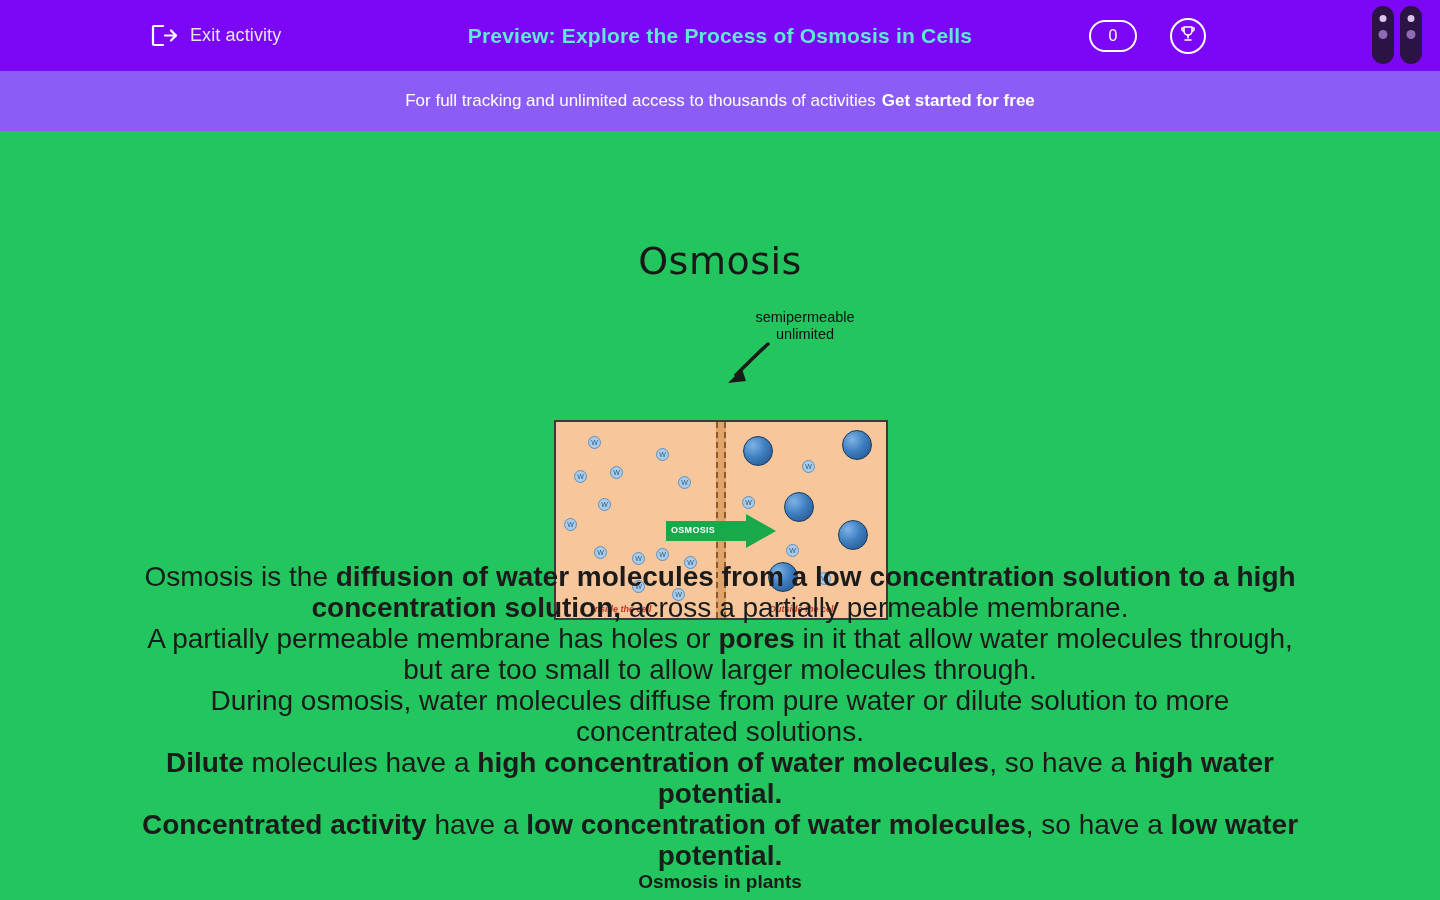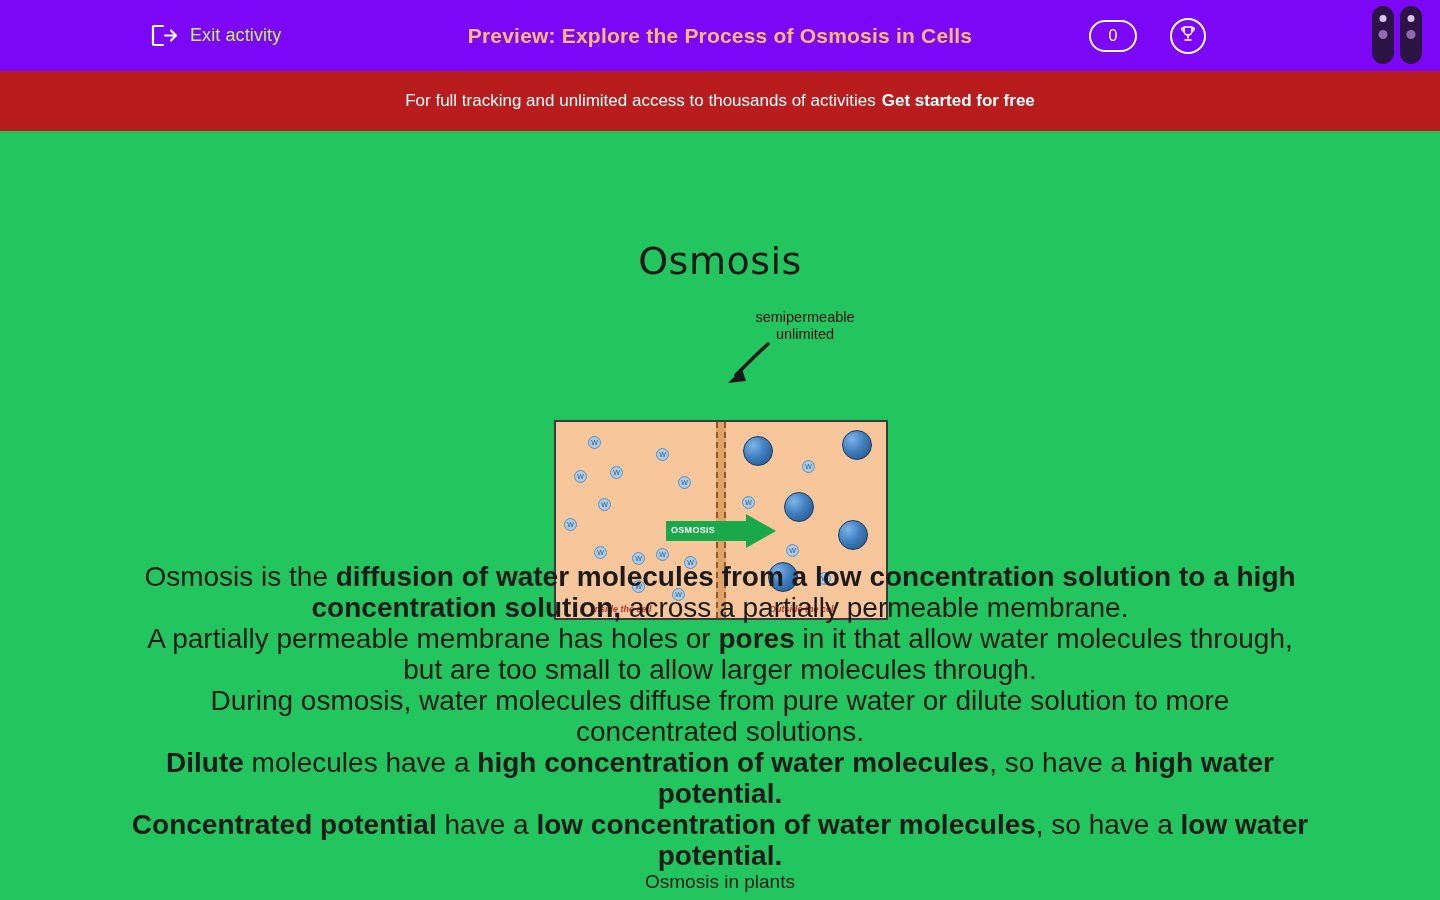--- a/index.html
+++ b/index.html
@@ -28,30 +28,30 @@
     display: flex;
     align-items: center;
     gap: 12px;
     cursor: pointer;
   }
   .exit-icon svg { display: block; }
   .exit-label {
     font-size: 18px;
     font-weight: 400;
     letter-spacing: .1px;
-    color: #bef264;
+    color: #e5e5e5;
   }
   .preview-title {
     position: absolute;
     left: 0; right: 0;
     top: 0; height: 71px;
     display: flex; align-items: center; justify-content: center;
     font-size: 21px;
     font-weight: bold;
-    color: #fdba74;
+    color: #5eead4;
     letter-spacing: .2px;
   }
   .score-pill {
     position: absolute;
     left: 1089px;
     top: 20px;
     width: 48px;
     height: 32px;
     border: 2px solid #ffffff;
     border-radius: 16px;
@@ -103,21 +103,21 @@
     left: 50%; top: 24px;
     transform: translateX(-50%);
     width: 9px; height: 9px;
     border-radius: 50%;
     background: #8f6bb5;
   }
 
   
   .promo {
     height: 60px;
-    background: #b91c1c;
+    background: #8b5cf6;
     display: flex;
     align-items: center;
     justify-content: center;
     color: #ffffff;
     font-size: 17px;
   }
   .promo .cta {
     font-weight: bold;
     margin-left: 6px;
     cursor: pointer;
@@ -255,21 +255,21 @@
   }
   .body-text b { font-weight: bold; }
   .para { margin: 0 0 0 0; }
 
   .section-heading {
     position: absolute;
     left: 0; right: 0;
     top: 740px;
     text-align: center;
     font-size: 19px;
-    font-weight: normal;
+    font-weight: bold;
     color: #1b1b1b;
   }
 </style>
 </head>
 <body>
 
 <div class="topbar">
 
   <div class="exit-activity">
     <span class="exit-icon">
@@ -365,17 +365,17 @@
       <div class="cap-inside">Inside the cell</div>
       <div class="cap-outside">Outside the cell</div>
     </div>
   </div>
 
   <div class="body-text">
     <p class="para"><span>Osmosis is the </span><b>diffusion of water molecules from a low concentration solution to a high concentration solution,</b><span> across a partially permeable membrane.</span></p>
     <p class="para"><span>A partially permeable membrane has holes or </span><b>pores</b><span> in it that allow water molecules through, but are too small to allow larger molecules through.</span></p>
     <p class="para">During osmosis, water molecules diffuse from pure water or dilute solution to more concentrated solutions.</p>
     <p class="para"><b>Dilute</b><span> molecules have a </span><b>high concentration of water molecules</b><span>, so have a </span><b>high water potential.</b></p>
-    <p class="para"><b>Concentrated potential</b><span> have a </span><b>low concentration of water molecules</b><span>, so have a  </span><b>low water potential.</b></p>
+    <p class="para"><b>Concentrated activity</b><span> have a </span><b>low concentration of water molecules</b><span>, so have a  </span><b>low water potential.</b></p>
   </div>
 
   <div class="section-heading">Osmosis in plants</div>
 </div>
 
 </body></html>

